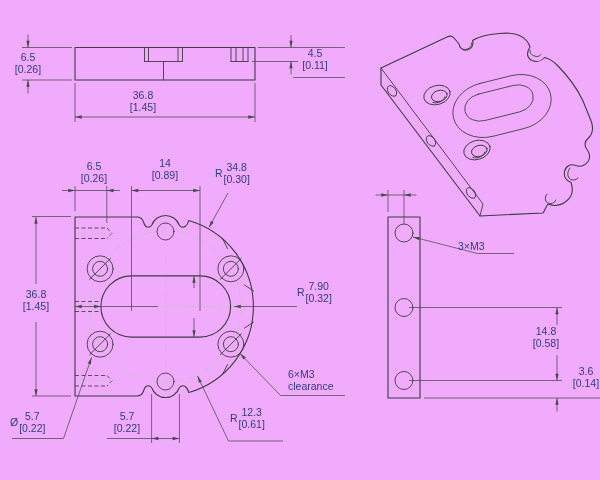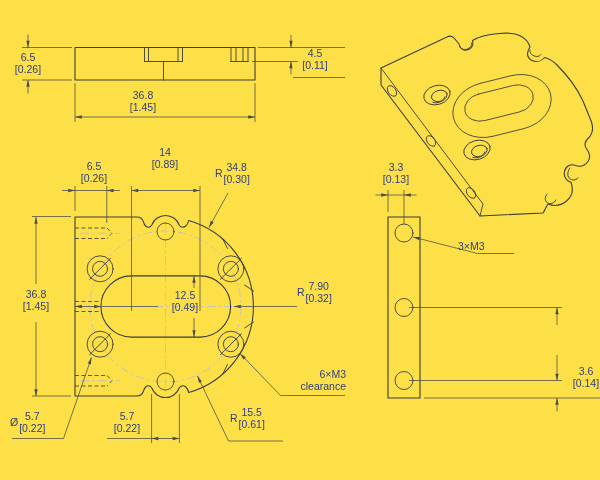--- a/index.html
+++ b/index.html
@@ -1,30 +1,30 @@
 <!DOCTYPE html>
 <html><head>
 <meta charset="utf-8">
 <style>
   html,body{margin:0;padding:0;background:#ffffff}
-  .canvas{position:relative;width:600px;height:480px;background:#fde047;
+  .canvas{position:relative;width:600px;height:480px;background:#f0abfc;
           font-family:"Liberation Sans",sans-serif;overflow:hidden}
   .canvas svg{position:absolute;left:0;top:0}
   .o  {fill:none;stroke:#3d3d3d;stroke-width:1.1;stroke-linejoin:round;stroke-linecap:round}
   .o2 {fill:none;stroke:#3d3d3d;stroke-width:0.9;stroke-linejoin:round;stroke-linecap:round}
   .d  {fill:none;stroke:#4a4a4a;stroke-width:0.75}
   .h  {fill:none;stroke:#3d3d3d;stroke-width:0.85;stroke-dasharray:4 2.5}
   .c  {fill:none;stroke:#c3c3c3;stroke-width:0.9;stroke-dasharray:9 3 2.5 3}
   .dim{position:absolute;color:#2e3d80;font-size:10.5px;line-height:11.5px;
        text-align:center;white-space:nowrap}
   .dim span{display:block}
   .pre{display:flex;align-items:center;gap:1px}
   .pre .prefix{display:inline-block;font-size:10.5px}
   .pre .stack span{display:block}
-  .note{text-align:right}
+  .note{text-align:left}
 </style>
 </head>
 <body>
 
 <div class="canvas">
 
 <svg width="600" height="480" viewBox="0 0 600 480">
   <defs>
     <marker id="ar" viewBox="0 0 10 6" refX="9.5" refY="3" markerWidth="10" markerHeight="6" orient="auto-start-reverse">
       <path d="M0.5,0.8 L9.5,3 L0.5,5.2 Z" fill="#4a4a4a"></path>
@@ -179,39 +179,35 @@
 </div>
 <div class="dim" style="left:293px;top:48px;width:44px">
   <span>4.5</span>
   <span>[0.11]</span>
 </div>
 
 <div class="dim" style="left:68px;top:161px;width:52px">
   <span>6.5</span>
   <span>[0.26]</span>
 </div>
-<div class="dim" style="left:139px;top:147px;width:52px">
+<div class="dim" style="left:139px;top:158px;width:52px">
   <span>14</span>
   <span>[0.89]</span>
 </div>
 <div class="dim pre" style="left:215px;top:162px">
   <span class="prefix">R</span>
   <span class="stack">
     <span>34.8</span>
     <span>[0.30]</span>
   </span>
 </div>
 <div class="dim" style="left:12px;top:289px;width:48px">
   <span>36.8</span>
   <span>[1.45]</span>
 </div>
-<div class="dim" style="left:159px;top:290px;width:52px">
-  <span>12.5</span>
-  <span>[0.49]</span>
-</div>
 <div class="dim pre" style="left:297px;top:281px">
   <span class="prefix">R</span>
   <span class="stack">
     <span>7.90</span>
     <span>[0.32]</span>
   </span>
 </div>
 <div class="dim pre" style="left:10px;top:411px">
   <span class="prefix">Ø</span>
   <span class="stack">
@@ -219,34 +215,34 @@
     <span>[0.22]</span>
   </span>
 </div>
 <div class="dim" style="left:101px;top:411px;width:52px">
   <span>5.7</span>
   <span>[0.22]</span>
 </div>
 <div class="dim pre" style="left:230px;top:407px">
   <span class="prefix">R</span>
   <span class="stack">
-    <span>15.5</span>
+    <span>12.3</span>
     <span>[0.61]</span>
   </span>
 </div>
 <div class="dim note" style="left:288px;top:369px;width:58px">
   <span>6×M3</span>
   <span>clearance</span>
 </div>
 
-<div class="dim" style="left:370px;top:162px;width:52px">
-  <span>3.3</span>
-  <span>[0.13]</span>
-</div>
 <div class="dim" style="left:458px;top:241px">
   <span>3×M3</span>
+</div>
+<div class="dim" style="left:520px;top:326px;width:52px">
+  <span>14.8</span>
+  <span>[0.58]</span>
 </div>
 <div class="dim" style="left:560px;top:366px;width:52px">
   <span>3.6</span>
   <span>[0.14]</span>
 </div>
 
 </div>
 
 </body></html>

